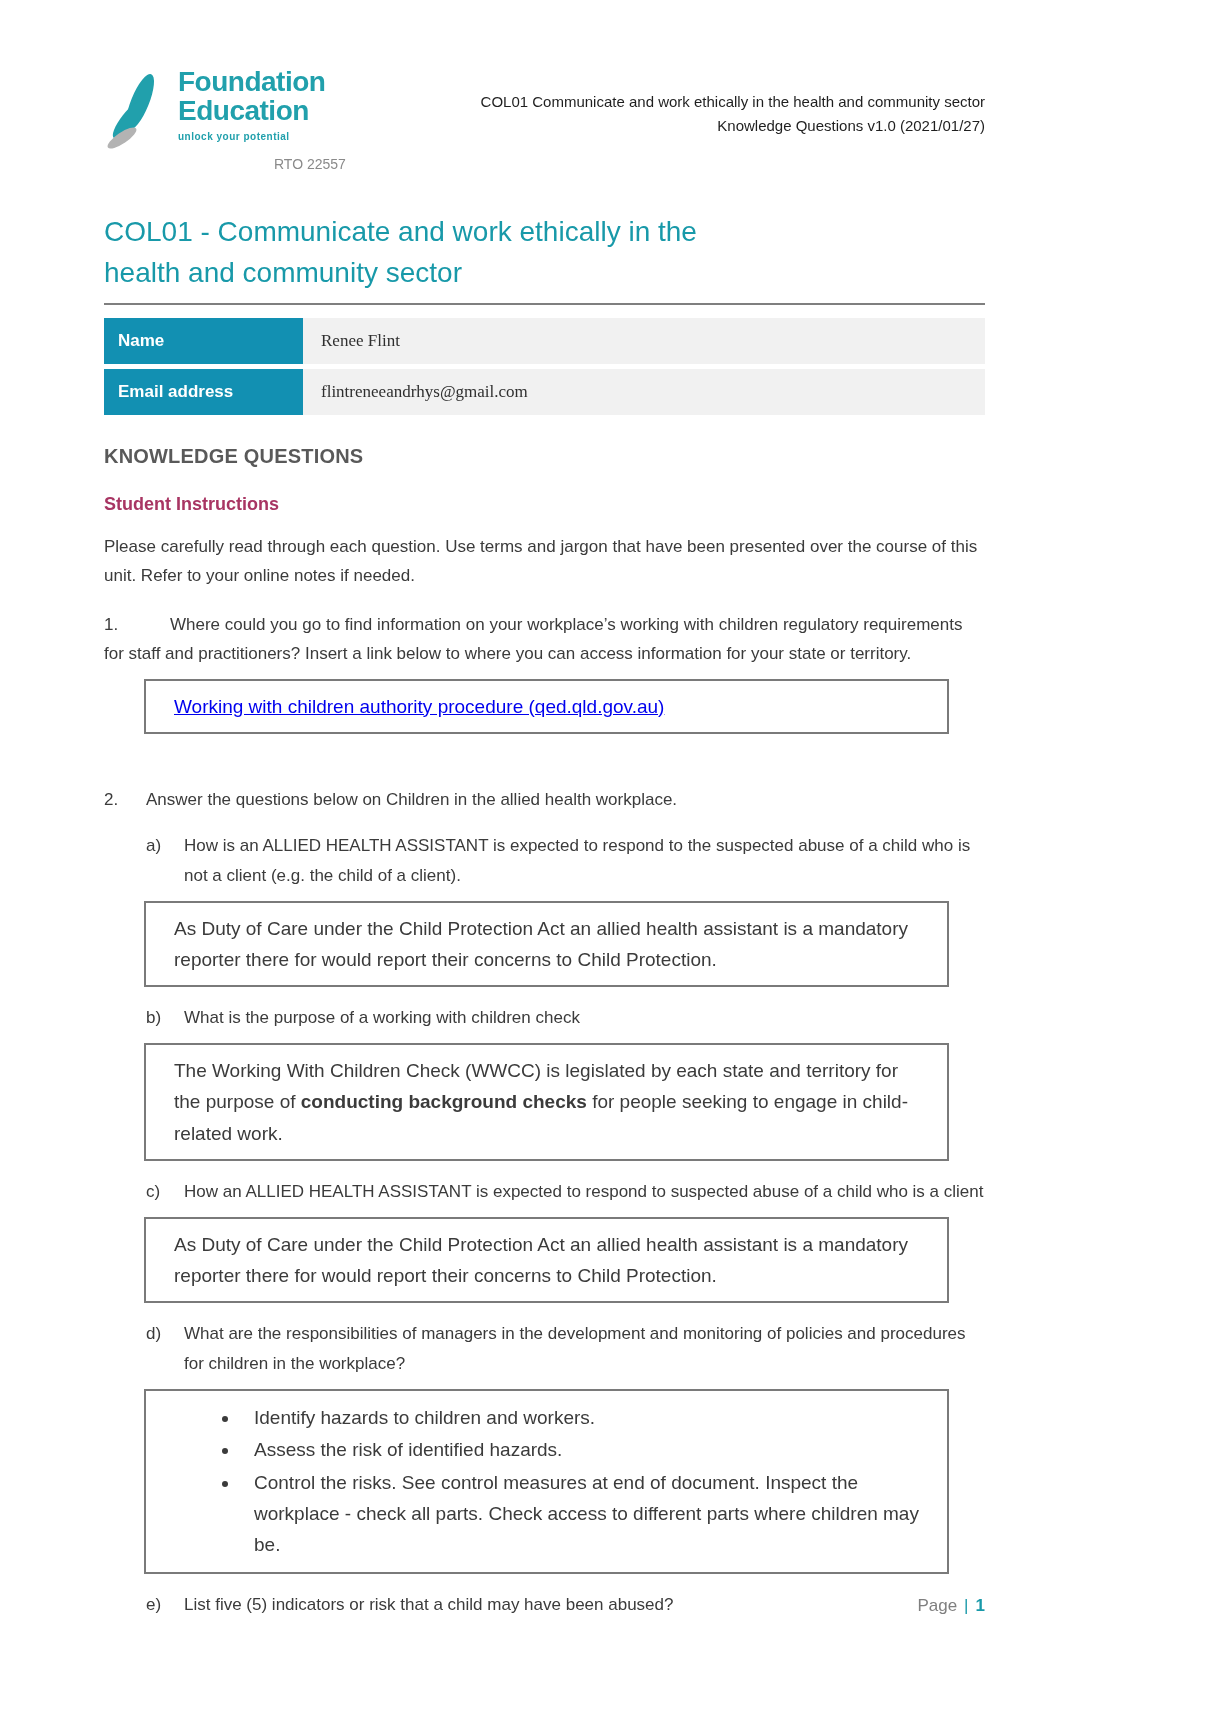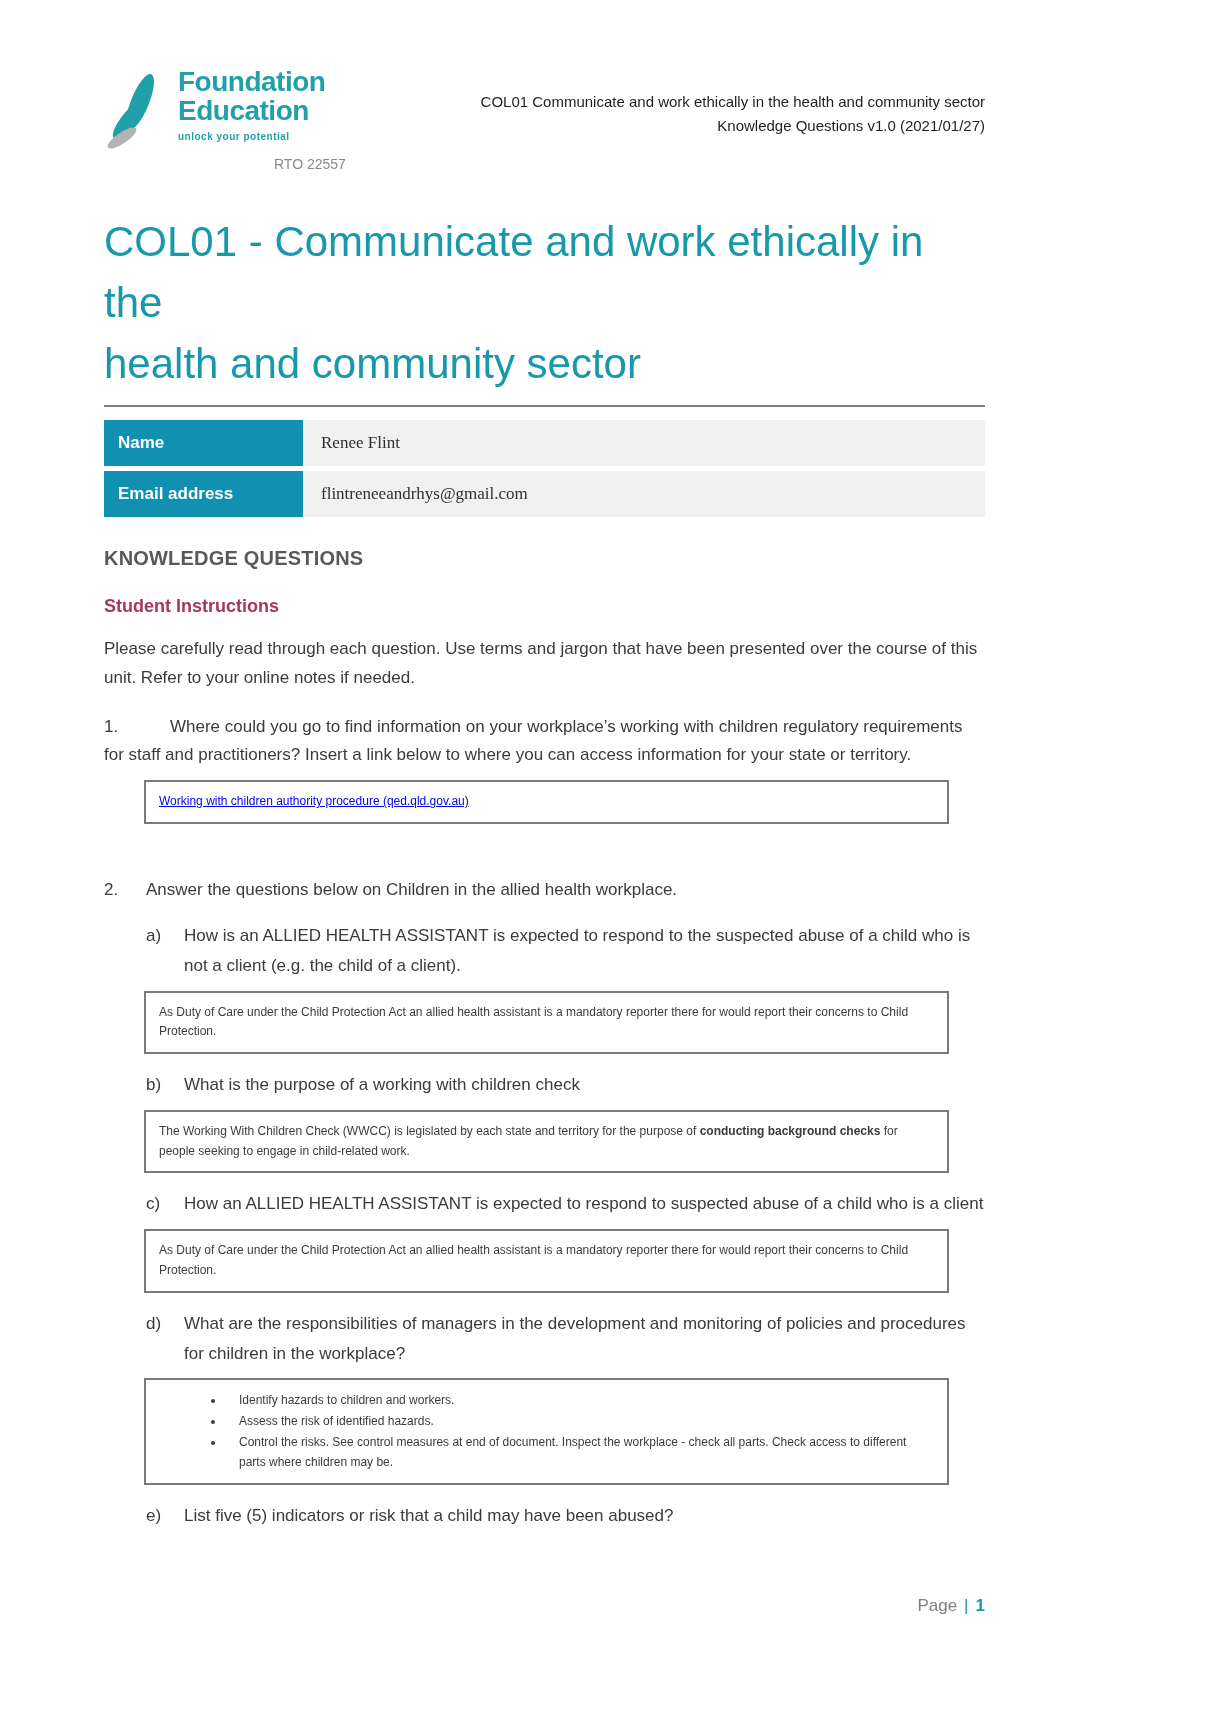--- a/index.html
+++ b/index.html
@@ -15,21 +15,21 @@
   .header-row { display:flex; justify-content:space-between; align-items:flex-start; padding-top:68px; }
   .logo { display:flex; align-items:flex-start; }
   .logo-icon { margin-right:10px; margin-top:2px; }
   .logo-textcol { display:flex; flex-direction:column; }
   .logo-name { color:#21a0ac; font-weight:bold; font-size:28px; line-height:1.02; letter-spacing:-0.5px; }
   .logo-tagline { color:#21a0ac; font-weight:bold; font-size:10px; margin-top:6px; letter-spacing:0.5px; }
   .logo-rto { color:#8a8a8a; font-size:14px; margin-top:14px; margin-left:96px; }
   .doc-header-text { text-align:right; font-size:15px; line-height:1.6; color:#1f1f1f; margin-top:22px; }
 
   
-  .doc-title { margin-top:40px; font-size:42px; line-height:1.45; color:#1899a9; font-weight:400; }
+  .doc-title { margin-top:40px; font-size:28px; line-height:1.45; color:#1899a9; font-weight:400; }
   .title-rule { margin-top:10px; border-top:2px solid #7f7f7f; height:0; }
 
   
   .info-table { margin-top:13px; }
   .info-row { display:flex; margin-bottom:5px; }
   .info-label {
     width:199px; background:#1290b2; color:#ffffff; font-weight:bold; font-size:17px;
     display:flex; align-items:center; padding-left:14px; min-height:46px;
   }
   .info-value {
@@ -41,21 +41,21 @@
   .sub-heading { margin-top:26px; font-size:18px; font-weight:bold; color:#a83563; }
   .body-text { margin-top:18px; font-size:17px; line-height:1.7; }
 
   
   .q-para { margin-top:20px; font-size:17px; line-height:1.7; }
   .q-num-1 { display:inline-block; width:66px; }
   .q-num-2 { display:inline-block; width:42px; }
 
   .answer-box {
     margin-top:10px; margin-left:40px; width:805px;
-    border:2px solid #7a7a7a; padding:10px 13px; font-size:12px; line-height:1.65;
+    border:2px solid #7a7a7a; padding:10px 28px; font-size:19px; line-height:1.65;
     background:#ffffff;
   }
   .answer-box.wide { width:870px; }
   .link { color:#0000ee; text-decoration:underline; cursor:pointer; }
 
   .part-q {
     margin-top:16px; margin-left:42px; padding-left:38px; font-size:17px; line-height:1.75;
   }
   .part-label { display:inline-block; width:38px; margin-left:-38px; }
   .bold { font-weight:bold; }

